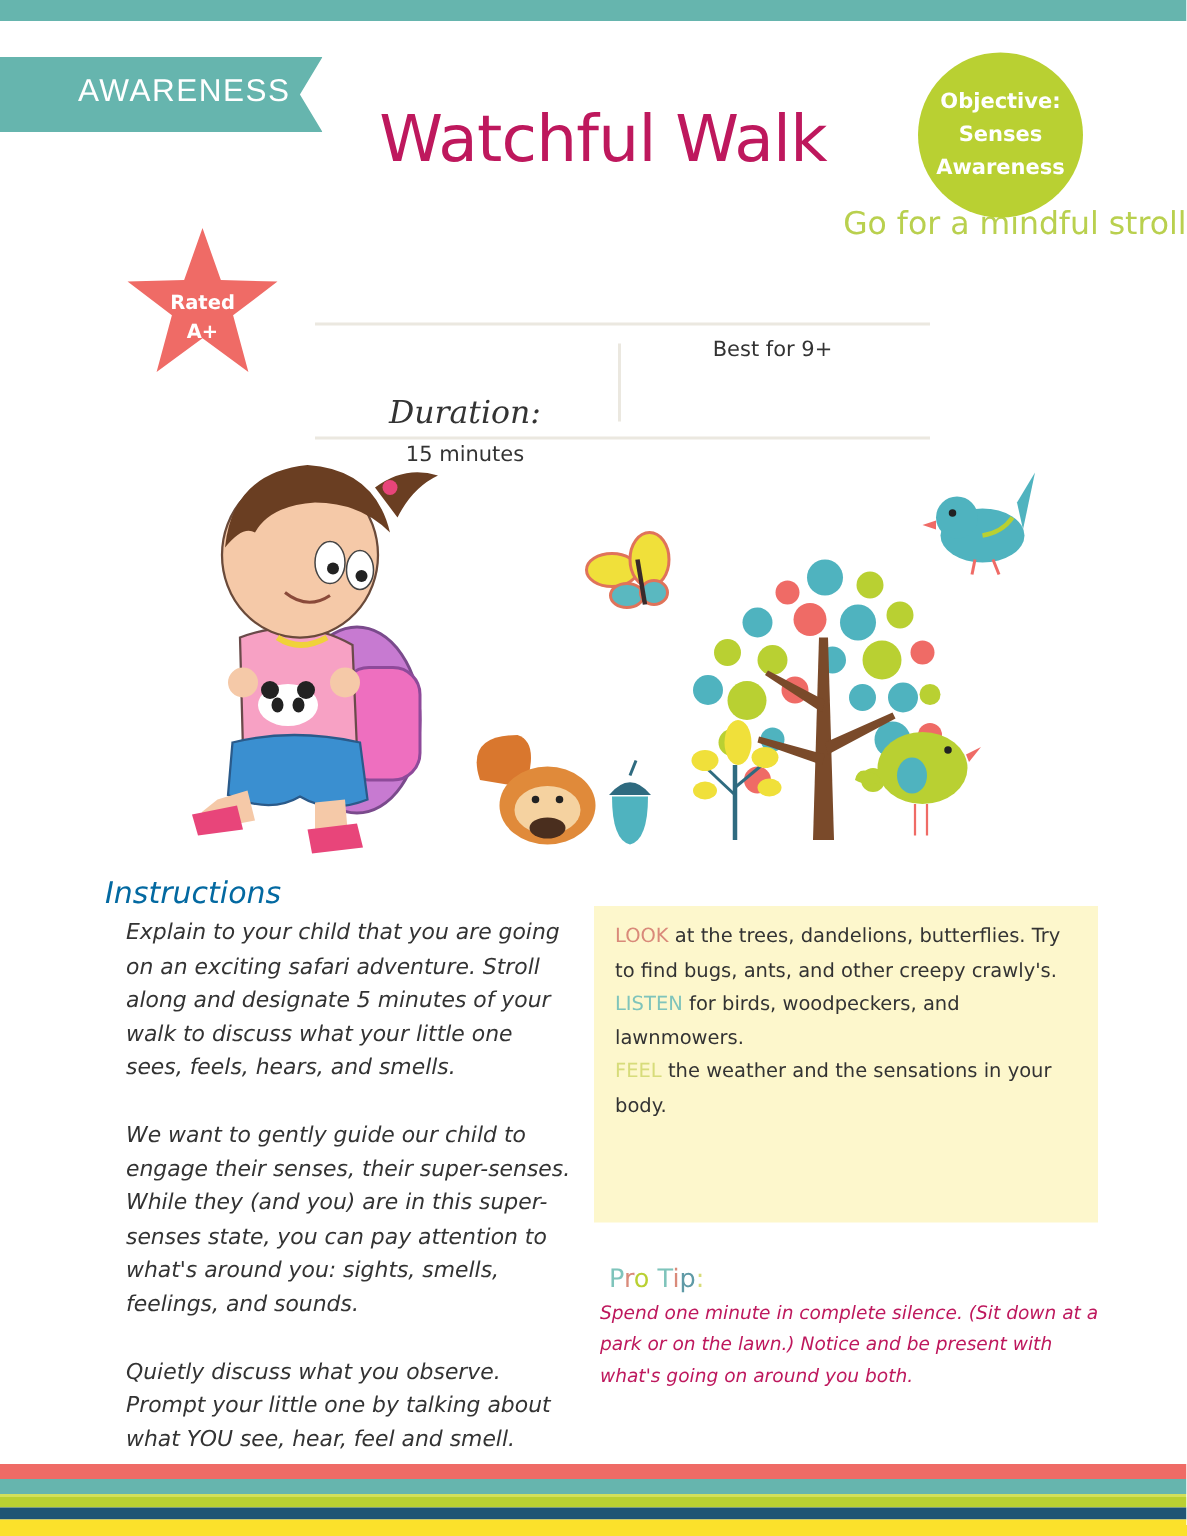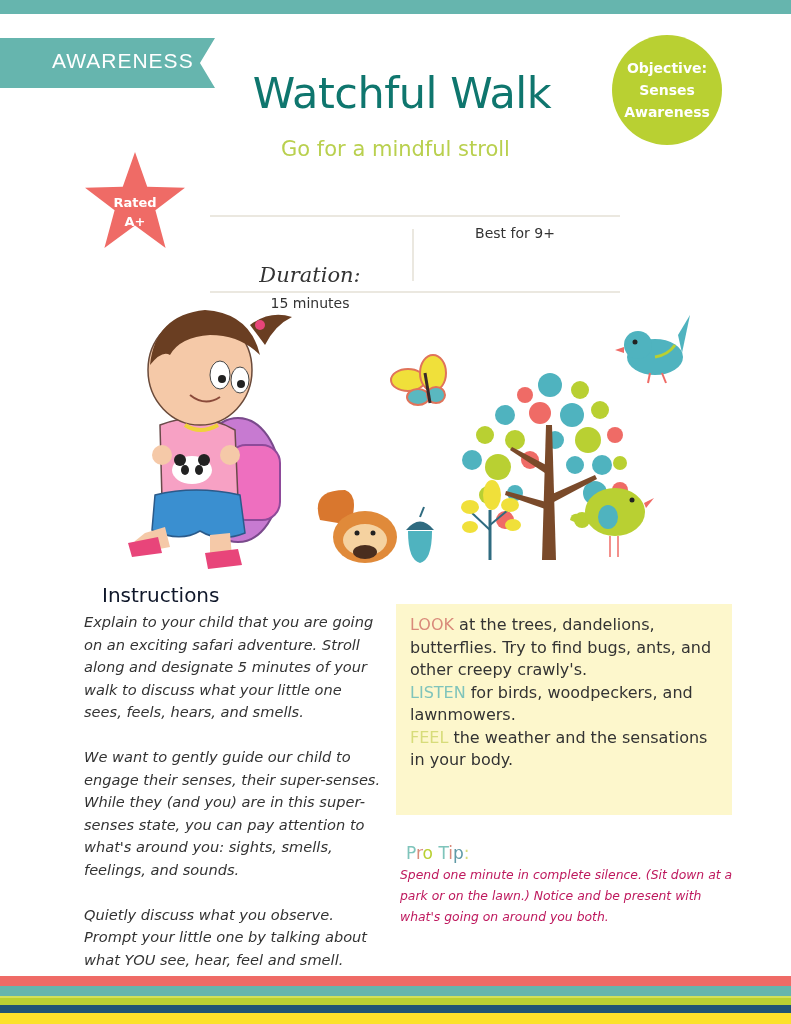--- a/index.html
+++ b/index.html
@@ -7,23 +7,23 @@
   body { position: relative; font-family: "DejaVu Sans", "Liberation Sans", sans-serif; color: #333; }
 
   .top-bar { position: absolute; left: 0; top: 0; width: 791px; height: 14px; background: #66b5ae; }
 
   .ribbon { position: absolute; left: 0; top: 38px; width: 215px; height: 50px; background: #66b5ae;
     clip-path: polygon(0 0, 100% 0, 93% 50%, 100% 100%, 0 100%); }
   .ribbon-label { position: absolute; left: 52px; top: 49px; font-family: "Liberation Sans", sans-serif;
     font-size: 21px; letter-spacing: 1px; color: #ffffff; }
 
   .title { position: absolute; left: 0; width: 791px; top: 68px; text-align: center;
-    font-family: "DejaVu Sans", sans-serif; font-size: 43px; color: #0f766e; font-weight: normal; letter-spacing: -0.5px; padding-left: 13px; }
+    font-family: "DejaVu Sans", sans-serif; font-size: 43px; color: #be185d; font-weight: normal; letter-spacing: -0.5px; padding-left: 13px; }
   .title span { display: inline-block; margin-left: 0; }
-  .subtitle { position: absolute; left: 0; width: 791px; top: 137px; text-align: center;
+  .subtitle { position: absolute; left: 0; width: 791px; top: 137px; text-align: right;
     font-family: "DejaVu Sans", sans-serif; font-size: 21px; color: #b9d04e; }
 
   .objective { position: absolute; left: 612px; top: 35px; width: 110px; height: 110px; border-radius: 50%;
     background: #b9d032; display: flex; flex-direction: column; justify-content: center; align-items: center;
     color: #fff; font-weight: bold; font-size: 14px; line-height: 22px; text-align: left; }
 
   .star { position: absolute; left: 84px; top: 152px; width: 102px; height: 98px; }
   .star-text { position: absolute; left: 84px; top: 193px; width: 102px; text-align: center; color: #fff;
     font-weight: bold; font-size: 13px; line-height: 19px; }
 
@@ -32,27 +32,27 @@
   .info-col { position: absolute; top: 0; height: 100%; width: 200px; text-align: center; }
   .info-col.left { left: 0; margin-top: 40px; }
   .info-col.right { left: 205px; }
   .info-divider { position: absolute; left: 202px; top: 12px; width: 2px; height: 52px; background: #ebe8e0; }
   .info-label { margin-top: 6px; font-family: "DejaVu Serif", "Liberation Serif", serif; font-style: italic;
     font-size: 21px; color: #333; }
   .info-value { margin-top: 8px; font-size: 14px; color: #333; }
 
   .illustration { position: absolute; left: 110px; top: 295px; width: 600px; height: 285px; }
 
-  .instructions-heading { position: absolute; left: 102px; top: 583px; font-size: 20px; color: #0f172a; }
+  .instructions-heading { position: absolute; left: 70px; top: 583px; font-size: 20px; color: #0369a1; font-style: italic; }
   .instructions-body { position: absolute; left: 84px; top: 611px; width: 300px; font-size: 14.6px;
     line-height: 22.5px; color: #333; }
   .instructions-body p { margin-bottom: 22.5px; font-style: italic; }
 
   .senses-box { position: absolute; left: 396px; top: 604px; width: 336px; height: 211px;
-    background: #fdf7cc; padding: 10px 14px; font-size: 16px; line-height: 22.5px; color: #333; }
+    background: #fdf7cc; padding: 10px 14px; font-size: 13px; line-height: 22.5px; color: #333; }
   .kw-look { color: #d98a7a; }
   .kw-listen { color: #7fc4bb; }
   .kw-feel { color: #d7dc7a; }
   .kw-smell { color: #5f9aa6; }
 
   .protip-heading { position: absolute; left: 406px; top: 843px; font-size: 17px; }
   .protip-body { position: absolute; left: 400px; top: 864px; width: 340px; font-size: 12.4px;
     line-height: 21px; font-style: italic; color: #be185d; }
 
   .stripes { position: absolute; left: 0; top: 976px; width: 791px; }

